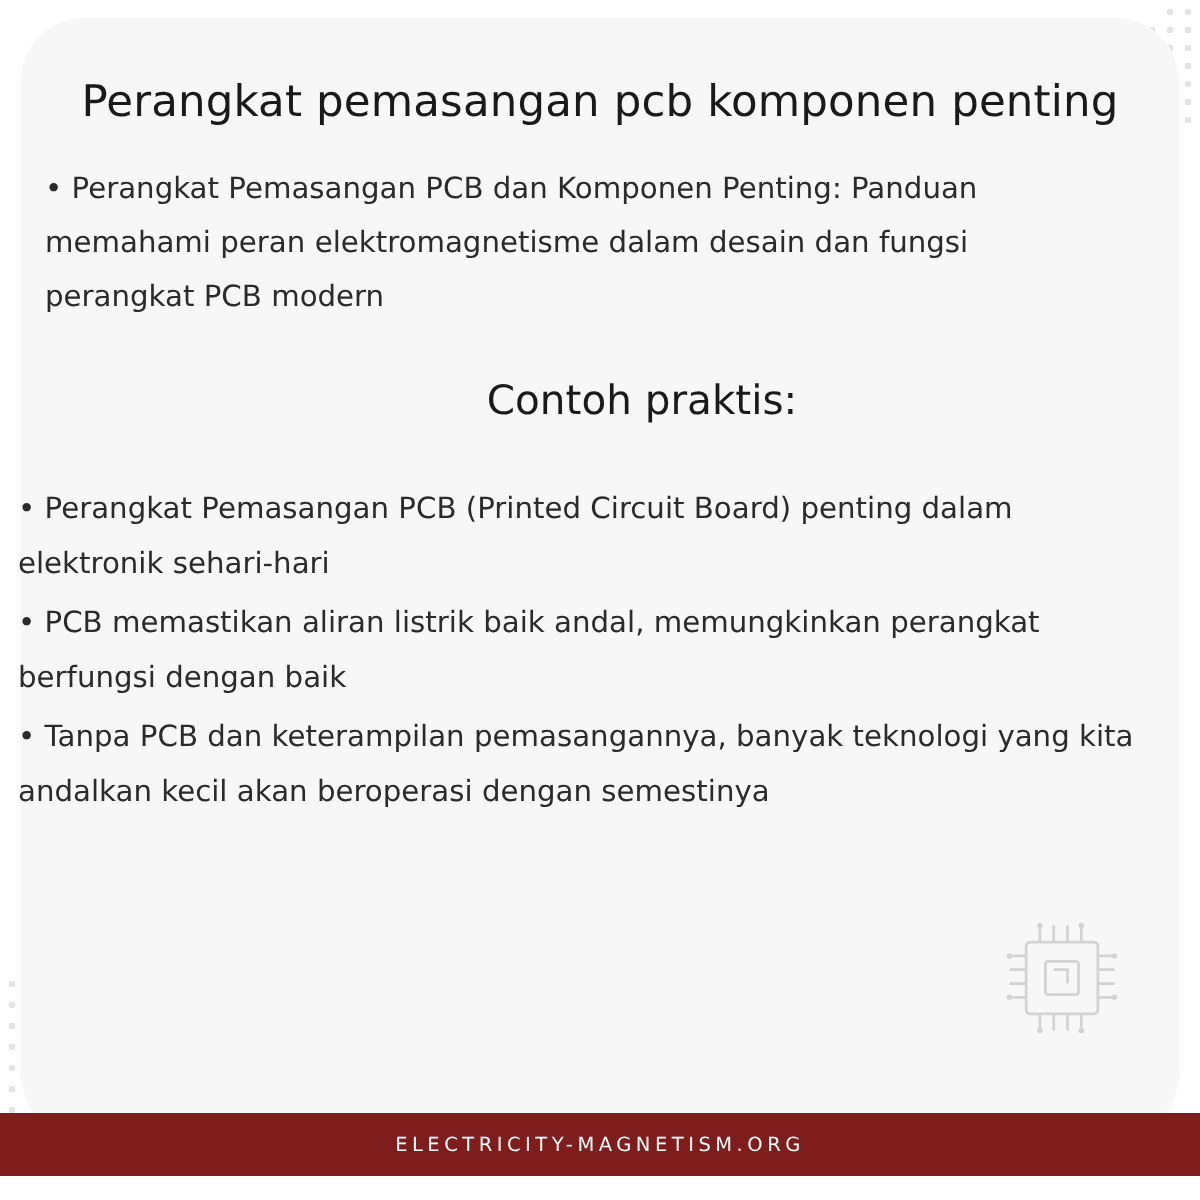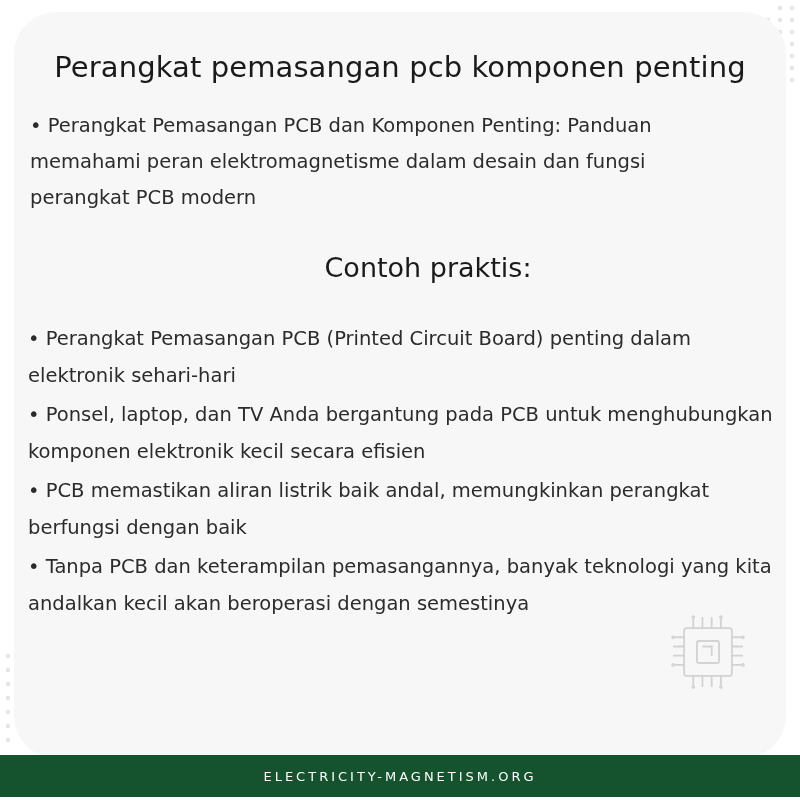--- a/index.html
+++ b/index.html
@@ -73,44 +73,44 @@
     width: 800px;
     text-align: center;
     font-size: 27px;
     color: #1a1a1a;
     font-weight: 400;
     padding-left: 28px;
   }
   .bullets {
     position: absolute;
     top: 320px;
-    left: 28px;
+    left: 12px;
     width: 745px;
     font-size: 19.5px;
     line-height: 37px;
     color: #2b2b2b;
   }
   .bullets .b {
     margin: 0 0 2px 0;
   }
   .chip {
     position: absolute;
     right: 46px;
     bottom: 62px;
     width: 92px;
     height: 92px;
     opacity: 0.28;
   }
   .footer {
     position: absolute;
     left: 0;
-    bottom: 3px;
+    bottom: 16px;
     width: 800px;
     height: 42px;
-    background: #14532d;
+    background: #7f1d1d;
     color: #ffffff;
     display: flex;
     align-items: center;
     justify-content: center;
     font-size: 13px;
     letter-spacing: 3px;
   }
 </style>
 </head>
 <body>
@@ -161,21 +161,20 @@
   <div class="content">
 
     <div class="title">Perangkat pemasangan pcb komponen penting</div>
 
     <div class="intro">• Perangkat Pemasangan PCB dan Komponen Penting: Panduan memahami peran elektromagnetisme dalam desain dan fungsi perangkat PCB modern</div>
 
     <div class="subheading">Contoh praktis:</div>
 
     <div class="bullets">
       <p class="b">• Perangkat Pemasangan PCB (Printed Circuit Board) penting dalam elektronik sehari-hari</p>
-      <p class="b">• Ponsel, laptop, dan TV Anda bergantung pada PCB untuk menghubungkan komponen elektronik kecil secara efisien</p>
       <p class="b">• PCB memastikan aliran listrik baik andal, memungkinkan perangkat berfungsi dengan baik</p>
       <p class="b">• Tanpa PCB dan keterampilan pemasangannya, banyak teknologi yang kita andalkan kecil akan beroperasi dengan semestinya</p>
     </div>
 
     <svg class="chip" viewBox="0 0 100 100">
       <g fill="none" stroke="#777777" stroke-width="2">
         <rect x="24" y="24" width="52" height="52" rx="3"></rect>
         <rect x="38" y="38" width="24" height="24" rx="2"></rect>
         <path d="M44 44 h10 v10"></path>
         <path d="M34 14 v10 M44 12 v12 M54 12 v12 M64 14 v10"></path>

